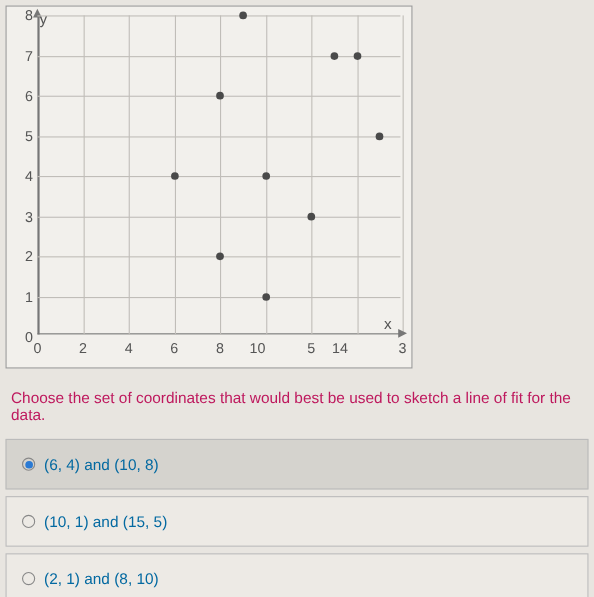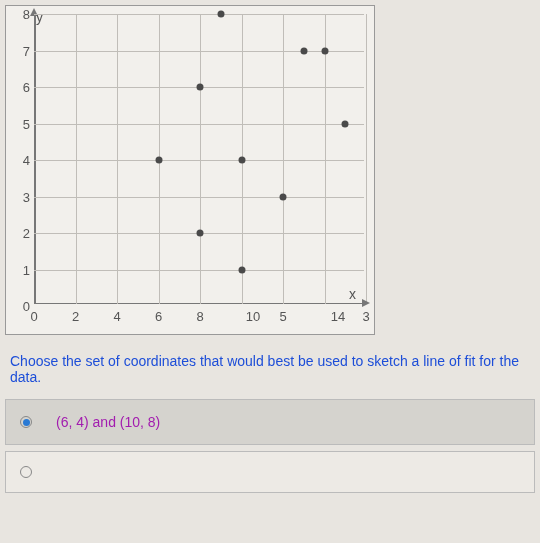--- a/index.html
+++ b/index.html
@@ -67,34 +67,34 @@
       position: absolute;
       width: 7px;
       height: 7px;
       background: #4a4a4a;
       border-radius: 50%;
       transform: translate(-50%, -50%);
     }
     .question-text {
       margin: 18px 10px 14px 10px;
       font-size: 14px;
-      color: #1d4ed8;
+      color: #be185d;
     }
     .options {
       margin: 0 5px;
     }
     .option {
       border: 1px solid #bbb;
       padding: 14px 14px;
       margin-bottom: 6px;
       font-size: 14px;
-      color: #a21caf;
+      color: #0369a1;
       display: flex;
       align-items: center;
-      gap: 24px;
+      gap: 8px;
       background: #edeae5;
     }
     .option.selected {
       background: #d5d3ce;
     }
     .radio {
       width: 12px;
       height: 12px;
       border: 1.5px solid #888;
       border-radius: 50%;
@@ -160,23 +160,23 @@
       <div class="data-point" style="left: 290.5px; top: 36.5px;"></div>
       <div class="data-point" style="left: 311.25px; top: 109.5px;"></div>
     </div>
   <span class="axis-x-label" style="right:18px;bottom:32px;">x</span>
   <span class="arrow-x" style="right:4px;bottom:27px;"></span>
 <div class="x-tick" style="left: 28px;">0</div>
     <div class="x-tick" style="left: 69.5px;">2</div>
     <div class="x-tick" style="left: 111px;">4</div>
     <div class="x-tick" style="left: 152.5px;">6</div>
     <div class="x-tick" style="left: 194px;">8</div>
-    <div class="x-tick" style="left: 247px;">10</div>
+    <div class="x-tick" style="left: 228px;">10</div>
     <div class="x-tick" style="left: 277px;">5</div>
-    <div class="x-tick" style="left: 332px;">14</div>
+    <div class="x-tick" style="left: 303px;">14</div>
     <div class="x-tick" style="left: 360px;">3</div>
     <div class="y-tick" style="top: 300px;">0</div>
     <div class="y-tick" style="top: 263.5px;">1</div>
     <div class="y-tick" style="top: 227px;">2</div>
     <div class="y-tick" style="top: 190.5px;">3</div>
     <div class="y-tick" style="top: 154px;">4</div>
     <div class="y-tick" style="top: 117.5px;">5</div>
     <div class="y-tick" style="top: 81px;">6</div>
     <div class="y-tick" style="top: 44.5px;">7</div>
     <div class="y-tick" style="top: 8px;">8</div>
@@ -184,15 +184,20 @@
 
 <div class="question-text">Choose the set of coordinates that would best be used to sketch a line of fit for the data.</div>
 
 <div class="options">
   <div class="option selected">
     <span class="radio filled"></span>
     <span>(6, 4) and (10, 8)</span>
   </div>
   <div class="option">
     <span class="radio"></span>
+    <span>(10, 1) and (15, 5)</span>
+  </div>
+  <div class="option">
+    <span class="radio"></span>
+    <span>(2, 1) and (8, 10)</span>
   </div>
 
 </div>
 
 </body></html>

